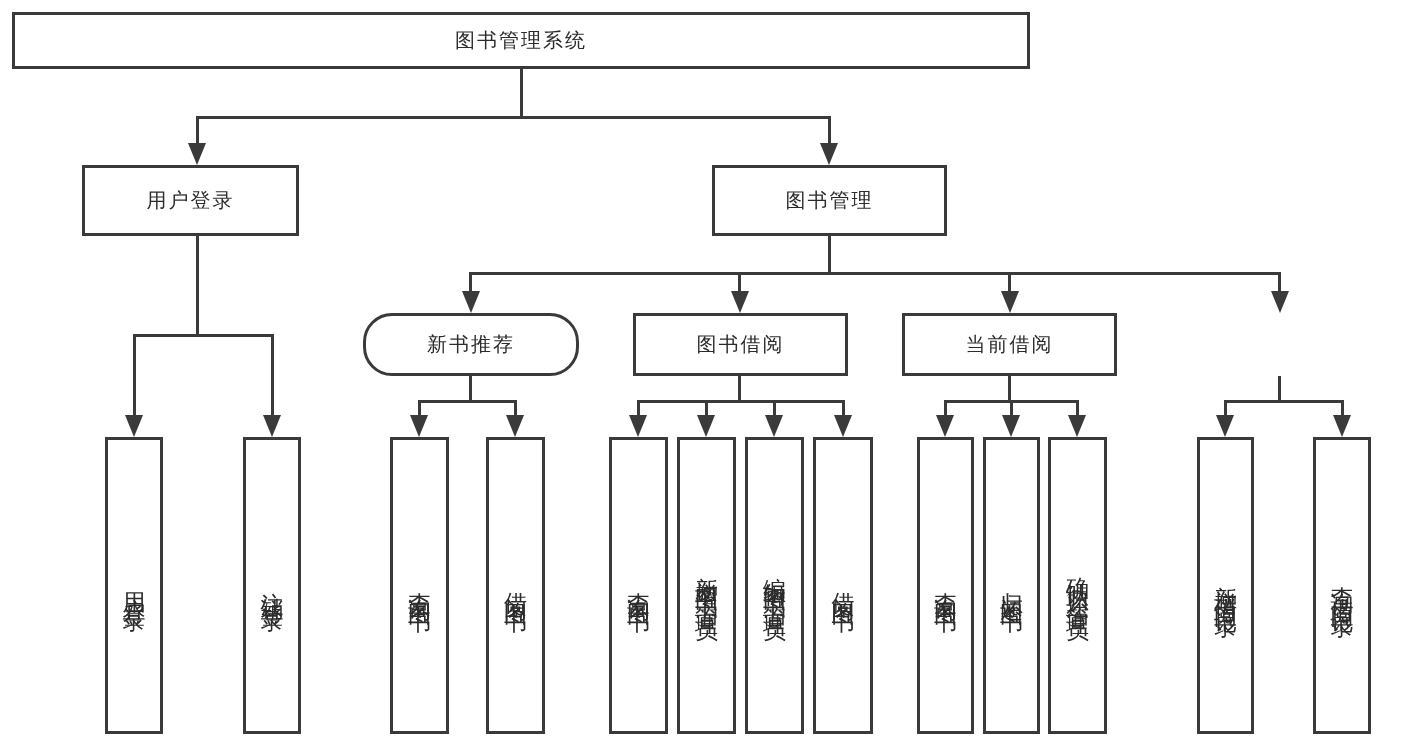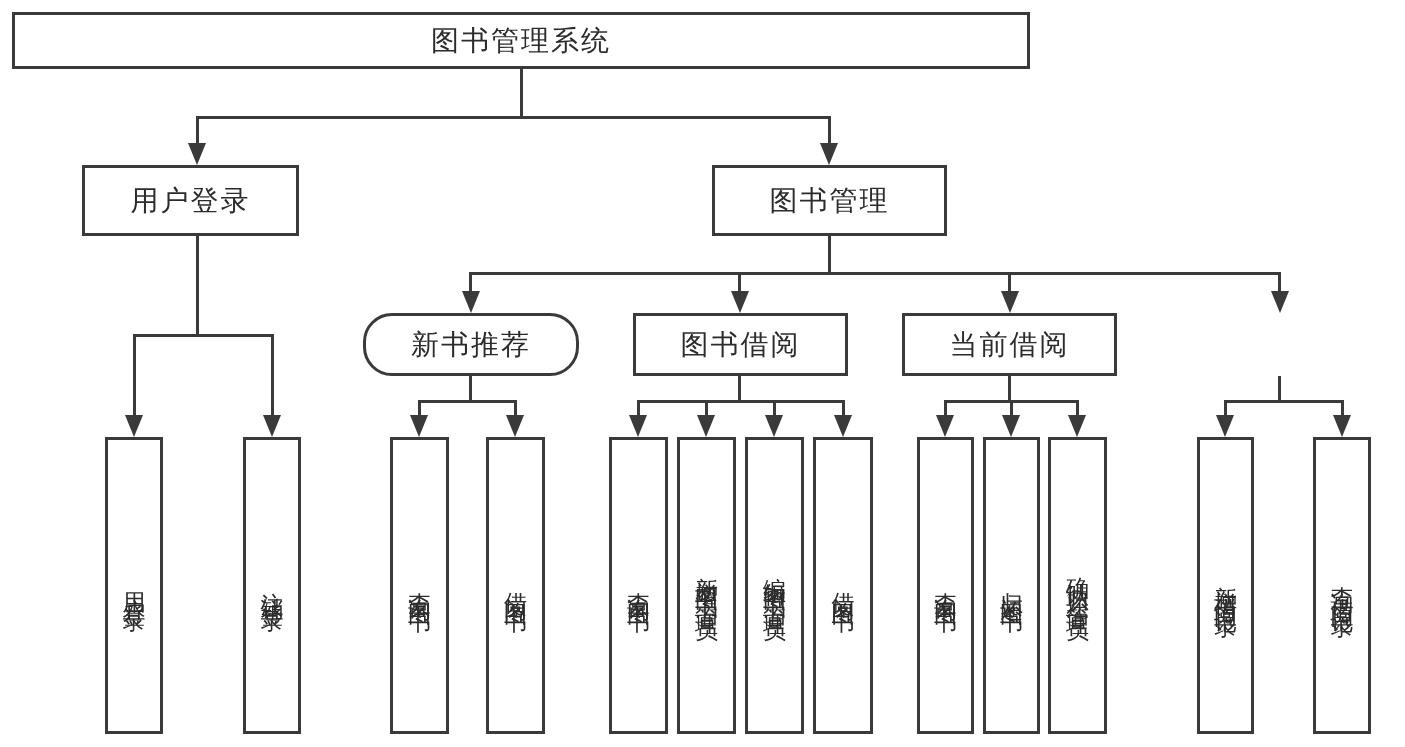--- a/index.html
+++ b/index.html
@@ -16,21 +16,21 @@
     box-sizing: border-box;
     border: 3px solid #3a3a3a;
     background: #ffffff;
     display: flex;
     align-items: center;
     justify-content: center;
     color: #2b2b2b;
     z-index: 2;
   }
   .box .hlabel {
-    font-size: 28px;
+    font-size: 20px;
     letter-spacing: 2px;
     white-space: nowrap;
   }
   .box .vlabel {
     writing-mode: vertical-rl;
     text-orientation: mixed;
     font-size: 23px;
     letter-spacing: 6px;
     line-height: 1;
     white-space: nowrap;

